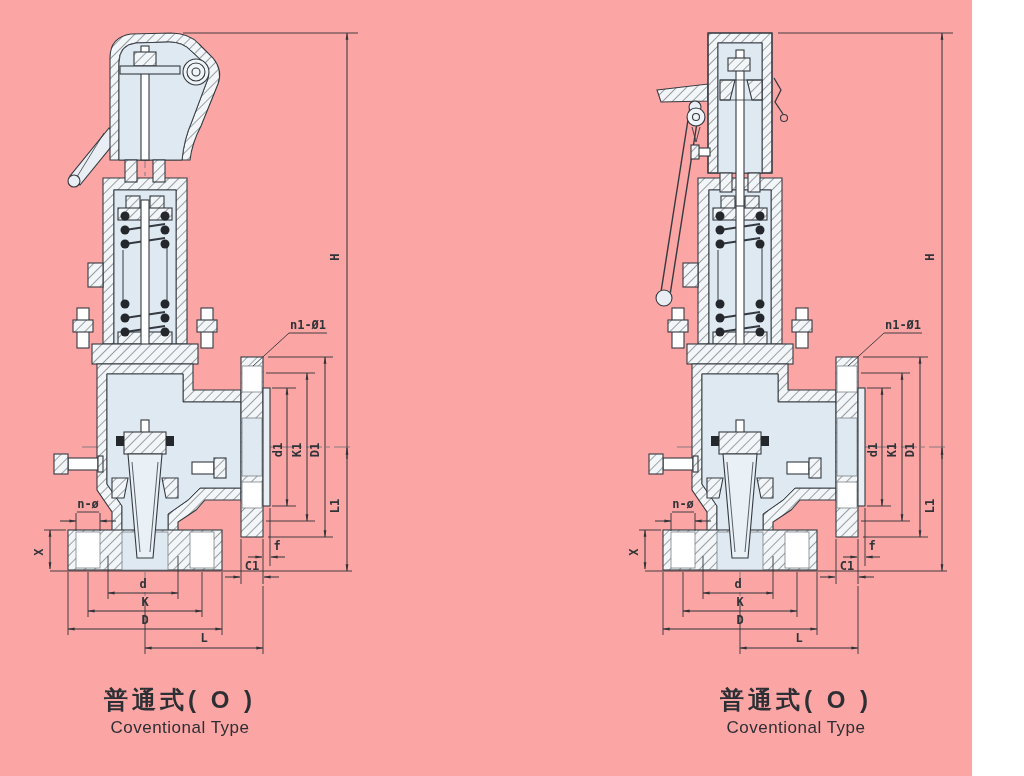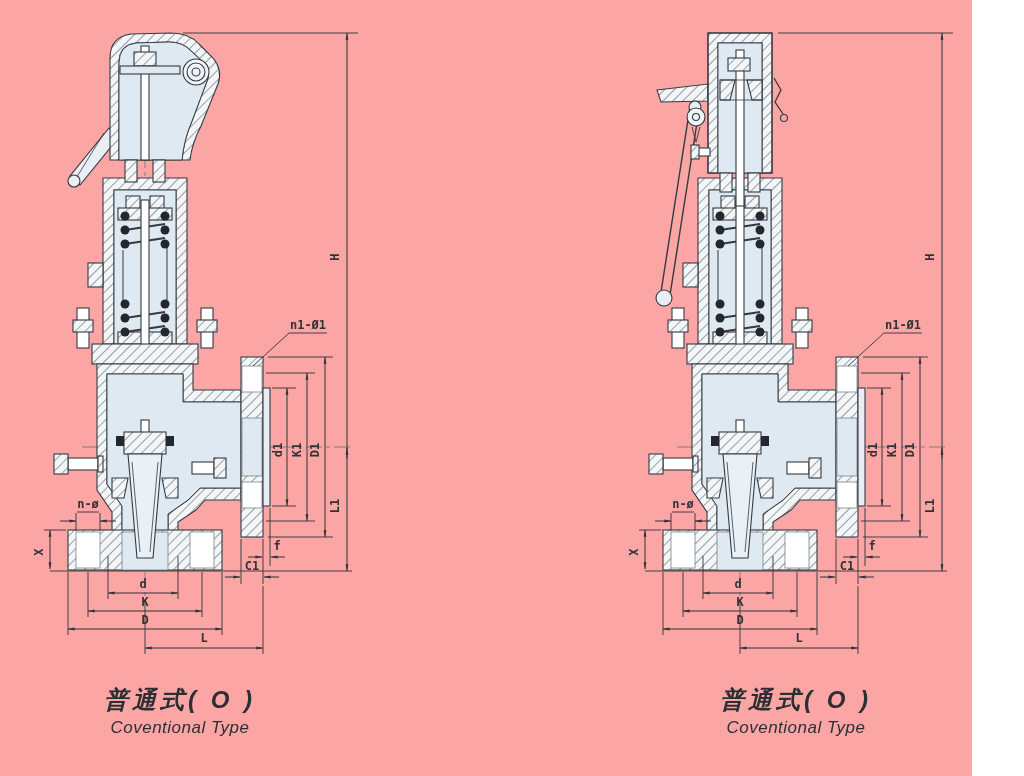--- a/index.html
+++ b/index.html
@@ -1,20 +1,20 @@
 <!DOCTYPE html>
 <html><head>
 <meta charset="utf-8">
 <style>
   html,body{margin:0;padding:0;background:#ffffff;}
   .canvas{position:relative;width:972px;height:776px;background:#fca5a5;overflow:hidden;
           font-family:"Liberation Sans", sans-serif;}
   svg{position:absolute;left:0;top:0;}
   .dim-text{font-family:"DejaVu Sans Mono", monospace;font-size:12px;font-weight:bold;fill:#2f3438;}
-  .caption{position:absolute;width:320px;text-align:center;color:#2c2f33;font-style:italic;}
+  .caption{position:absolute;width:320px;text-align:center;color:#2c2f33;}
   .caption .cn{font-size:24px;font-weight:600;letter-spacing:4px;}
   .caption .en{font-size:17px;margin-top:2px;letter-spacing:0.5px;}
 </style>
 </head>
 <body>
 
 <div class="canvas">
 
 <svg width="1024" height="776" viewBox="0 0 1024 776">
   <defs>

